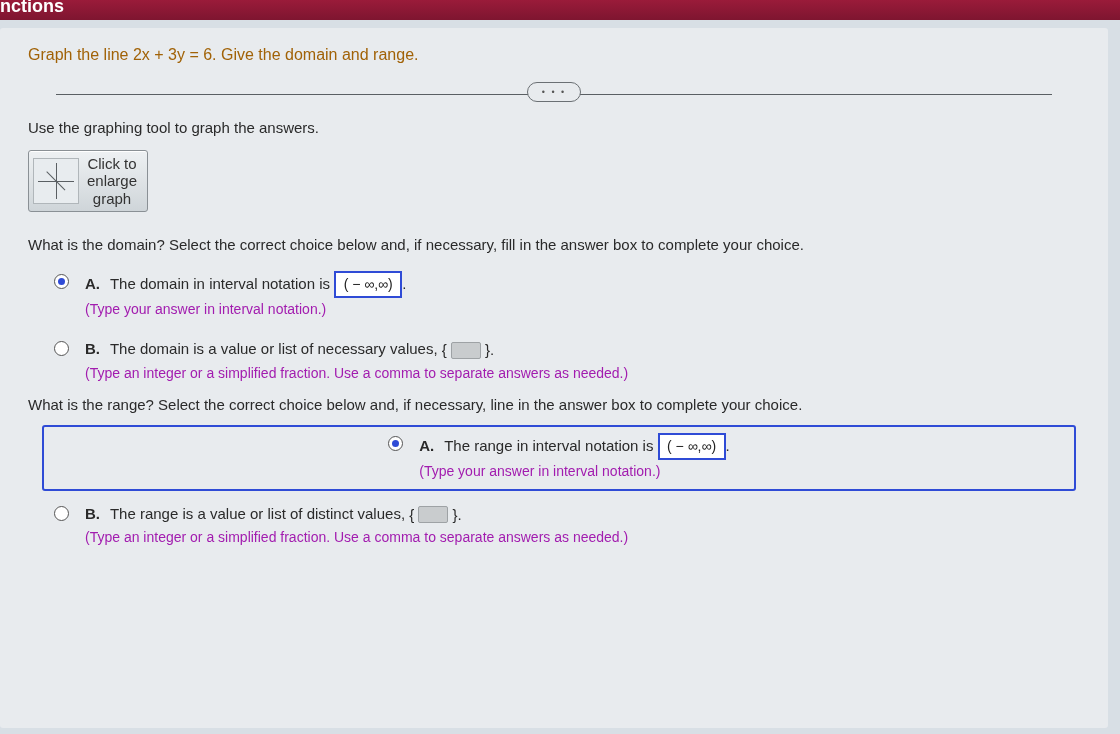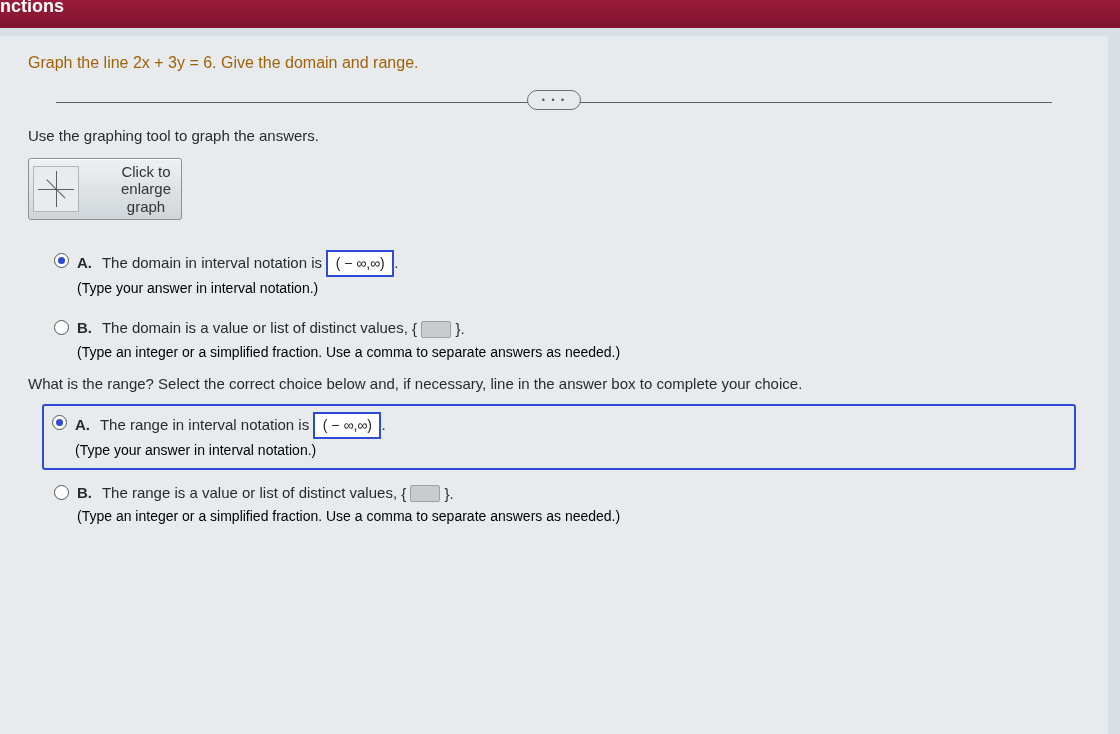--- a/index.html
+++ b/index.html
@@ -7,21 +7,21 @@
   font-family: Arial, Helvetica, sans-serif;
   background: #d8dfe5;
   width: 1120px;
   height: 734px;
   overflow: hidden;
   font-size: 15px;
   color: #2a2a2a;
 }
 .topbar {
   background: linear-gradient(#9a1b3a, #7e1530);
-  height: 28px;
+  height: 20px;
   color: #fff;
   font-weight: bold;
   font-size: 18px;
   padding-left: 0;
   display: flex;
   align-items: flex-start;
   line-height: 20px;
 }
 .topbar .crumb { padding-left: 0; margin-top:-4px;}
 .hr-wrap { position: relative; margin: 0 28px; }
@@ -84,29 +84,30 @@
 }
 .enlarge-btn .gicon::before { left:50%; top:4px; bottom:4px; width:1px; }
 .enlarge-btn .gicon::after  { top:50%; left:4px; right:4px; height:1px; }
 .enlarge-btn .gicon .diag {
   position:absolute; left:50%; top:50%; width:60%; height:1px;
   background:#5a5f63; transform: translate(-50%,-50%) rotate(45deg);
 }
 .enlarge-btn .elabel { text-align:center; line-height:1.15; }
 .prompt { margin: 6px 0 12px 0; }
 .choice-row {
-  display:flex; align-items:flex-start; gap:8px;
+  display:flex; align-items:flex-start; gap:16px;
   margin: 6px 0 4px 18px;
   padding: 6px 8px;
 }
 .choice-row.highlight {
   border: 2px solid #2f4bd6;
   border-radius:3px;
   margin-left: 14px;
   margin-right: 4px;
+  justify-content: center;
 }
 .radio {
   appearance:none;
   width:15px; height:15px;
   border:1.5px solid #555;
   border-radius:50%;
   margin-top:3px;
   position:relative;
   cursor:pointer;
   flex-shrink:0;
@@ -114,21 +115,21 @@
 }
 .radio.checked::after {
   content:"";
   position:absolute;
   left:3px; top:3px; right:3px; bottom:3px;
   background:#2f4bd6;
   border-radius:50%;
 }
 .opt-letter { font-weight:bold; margin-right:6px; }
 .opt-body { line-height:1.5; }
-.opt-sub { font-size:14px; color:#000000; }
+.opt-sub { font-size:14px; color:#a21caf; }
 .ans-input {
   display:inline-block;
   min-width: 68px;
   padding: 1px 6px;
   border: 2px solid #2f4bd6;
   background:#fff;
   font-family: inherit;
   font-size:14px;
   color:#222;
   text-align:center;
@@ -161,42 +162,43 @@
     </div>
   </div>
 
   <div class="instruction">Use the graphing tool to graph the answers.</div>
 
   <div class="enlarge-wrap">
     <div class="enlarge-btn">
       <div class="gicon">
           <div class="diag"></div>
         </div>
-      <div class="elabel" style="white-space:pre-line;margin-left:34px;">Click to
+      <div class="elabel" style="white-space:pre-line;">Click to
 enlarge
 graph</div>
     </div>
   </div>
 
+  <div class="prompt">What is the domain? Select the correct choice below and, if necessary, fill in the answer box to complete your choice.</div>
 
   <div class="choice-row">
     <span class="radio checked"></span>
     <div class="opt-body">
       <span class="opt-letter">A.</span>
       <span>The domain in interval notation is </span>
       <span class="ans-input">( − ∞,∞)</span>.<br>
       <span class="opt-sub">(Type your answer in interval notation.)</span>
     </div>
   </div>
 
   <div class="choice-row">
     <span class="radio"></span>
     <div class="opt-body">
       <span class="opt-letter">B.</span>
-      <span>The domain is a value or list of distinct values, </span>
+      <span>The domain is a value or list of necessary values, </span>
       <span class="brace">{</span>
       <span class="ans-empty"></span>
       <span class="brace">}.</span><br>
       <span class="opt-sub">(Type an integer or a simplified fraction. Use a comma to separate answers as needed.)</span>
     </div>
   </div>
 
   <div class="prompt">What is the range? Select the correct choice below and, if necessary, line in the answer box to complete your choice.</div>
 
   <div class="choice-row highlight">

